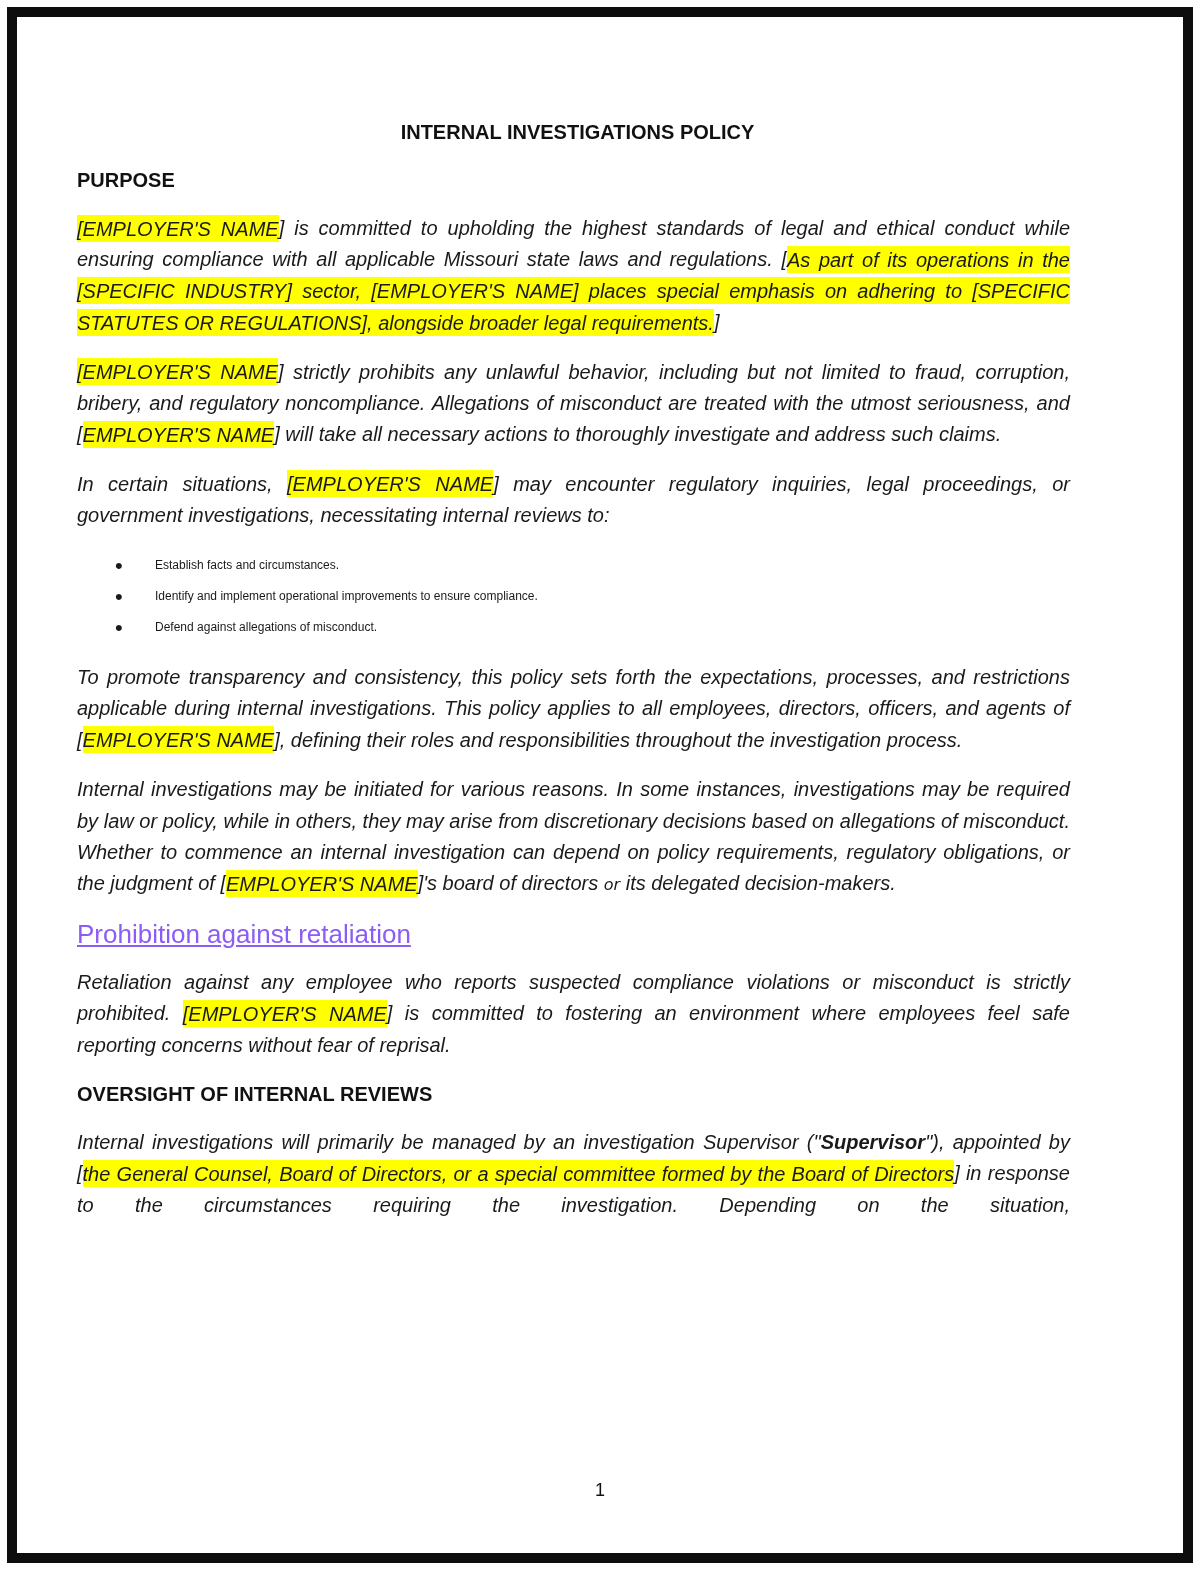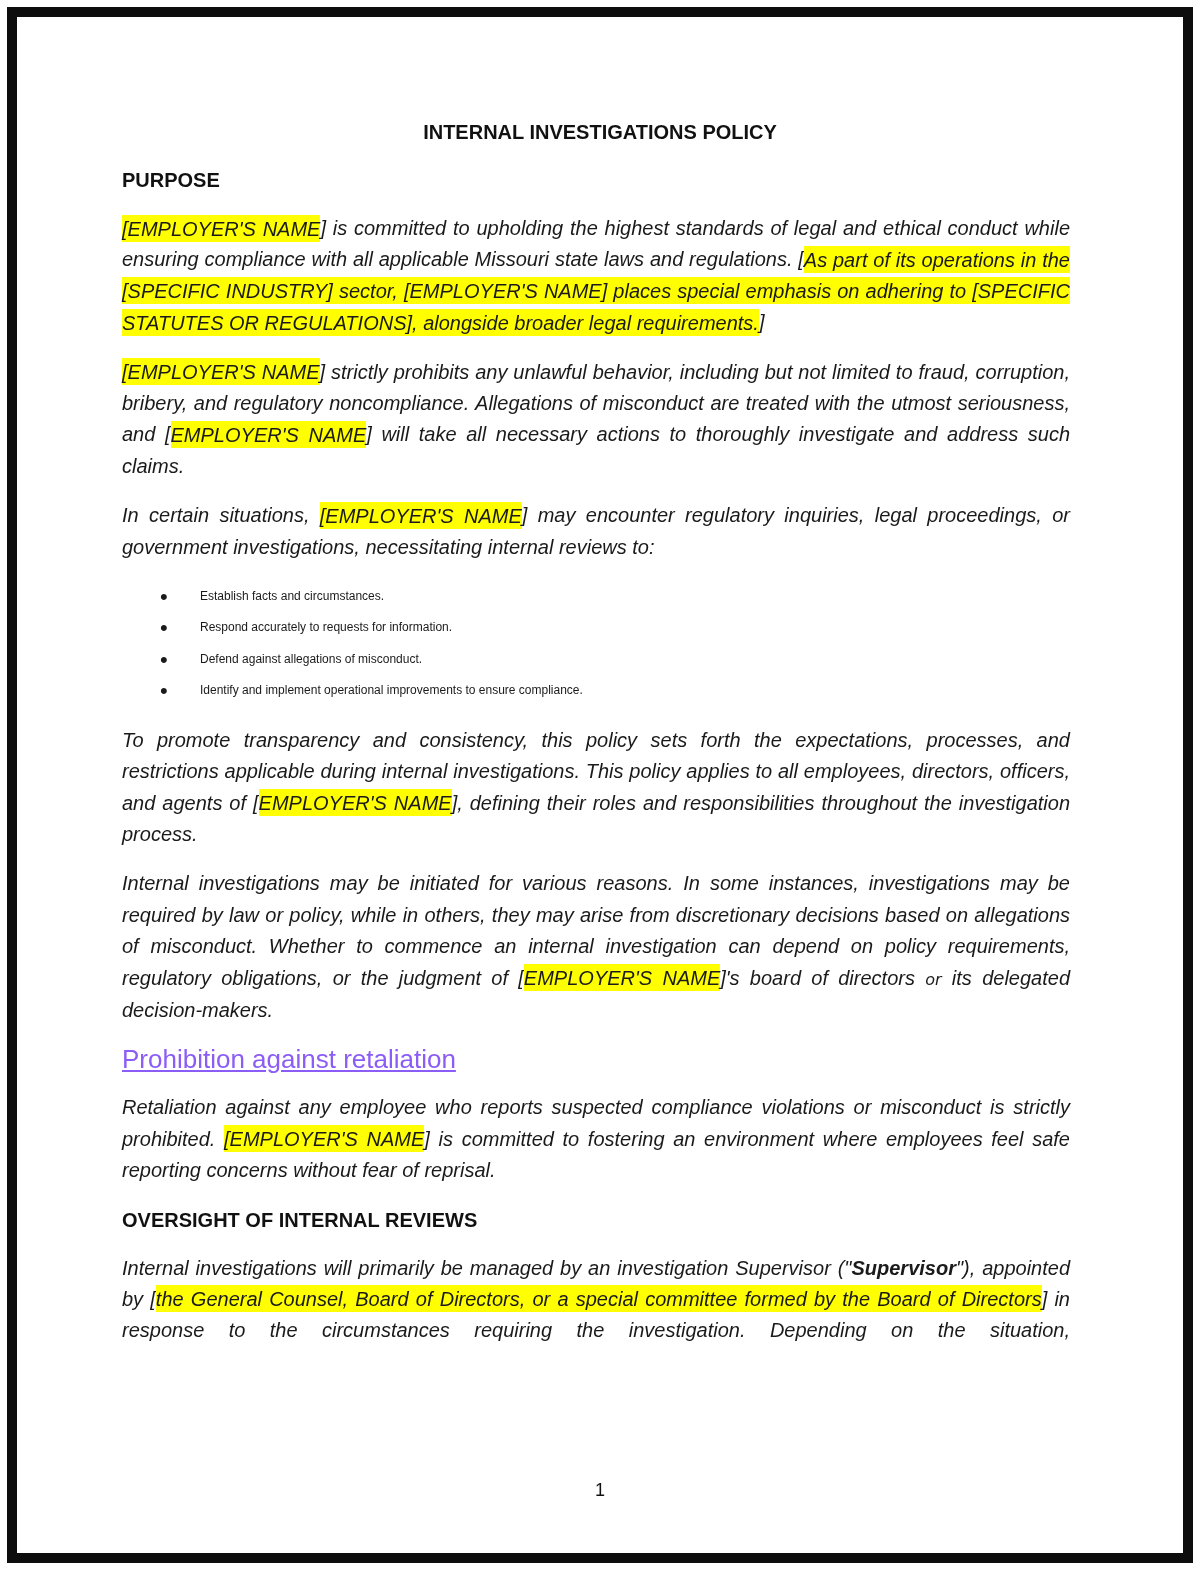--- a/index.html
+++ b/index.html
@@ -13,21 +13,21 @@
   }
   .frame {
     position: absolute;
     left: 7px; top: 7px; right: 7px; bottom: 7px;
     border: 10px solid #0d0d0d;
     background: #ffffff;
     box-sizing: border-box;
     overflow: hidden;
   }
   .content {
-    padding: 100px 105px 0 105px;
+    padding: 100px 105px 0 60px;
     color: #1a1a1a;
   }
   .doc-title {
     font-size: 20px;
     font-weight: bold;
     text-align: center;
     line-height: 31px;
     margin: 0 0 17px 0;
     color: #111;
   }
@@ -96,23 +96,22 @@
 <div class="frame">
   <div class="content">
     <h1 class="doc-title">INTERNAL INVESTIGATIONS POLICY</h1>
     <div id="doc-body">
         <h2 class="heading">PURPOSE</h2>
         <p class="para"><mark class="hl">[EMPLOYER'S NAME</mark><span>] is committed to upholding the highest standards of legal and ethical conduct while ensuring compliance with all applicable Missouri state laws and regulations. [</span><mark class="hl">As part of its operations in the [SPECIFIC INDUSTRY] sector, [EMPLOYER'S NAME] places special emphasis on adhering to [SPECIFIC STATUTES OR REGULATIONS], alongside broader legal requirements.</mark><span>]</span></p>
         <p class="para"><mark class="hl">[EMPLOYER'S NAME</mark><span>] strictly prohibits any unlawful behavior, including but not limited to fraud, corruption, bribery, and regulatory noncompliance. Allegations of misconduct are treated with the utmost seriousness, and [</span><mark class="hl">EMPLOYER'S NAME</mark><span>] will take all necessary actions to thoroughly investigate and address such claims.</span></p>
         <p class="para"><span>In certain situations, </span><mark class="hl">[EMPLOYER'S NAME</mark><span>] may encounter regulatory inquiries, legal proceedings, or government investigations, necessitating internal reviews to:</span></p>
         <ul class="bullets">
           <li>Establish facts and circumstances.</li>
-          <li>Respond accurately to requests for information.</li>
+          <li>Identify and implement operational improvements to ensure compliance.</li>
           <li>Defend against allegations of misconduct.</li>
-          <li>Identify and implement operational improvements to ensure compliance.</li>
         </ul>
         <p class="para"><span>To promote transparency and consistency, this policy sets forth the expectations, processes, and restrictions applicable during internal investigations. This policy applies to all employees, directors, officers, and agents of [</span><mark class="hl">EMPLOYER'S NAME</mark><span>], defining their roles and responsibilities throughout the investigation process.</span></p>
         <p class="para"><span>Internal investigations may be initiated for various reasons. In some instances, investigations may be required by law or policy, while in others, they may arise from discretionary decisions based on allegations of misconduct. Whether to commence an internal investigation can depend on policy requirements, regulatory obligations, or the judgment of [</span><mark class="hl">EMPLOYER'S NAME</mark><span>]'s board of directors </span><span class="seg-alt">or</span><span> its delegated decision-makers.</span></p>
         <h2 class="uheading">Prohibition against retaliation</h2>
         <p class="para"><span>Retaliation against any employee who reports suspected compliance violations or misconduct is strictly prohibited. </span><mark class="hl">[EMPLOYER'S NAME</mark><span>] is committed to fostering an environment where employees feel safe reporting concerns without fear of reprisal.</span></p>
         <h2 class="heading">OVERSIGHT OF INTERNAL REVIEWS</h2>
         <p class="para cont"><span>Internal investigations will primarily be managed by an investigation Supervisor ("</span><span class="seg-b">Supervisor</span><span>"), appointed by [</span><mark class="hl">the General Counsel, Board of Directors, or a special committee formed by the Board of Directors</mark><span>] in response to the circumstances requiring the investigation. Depending on the situation,</span></p>
       </div>
   </div>
   <div class="page-number">1</div>

